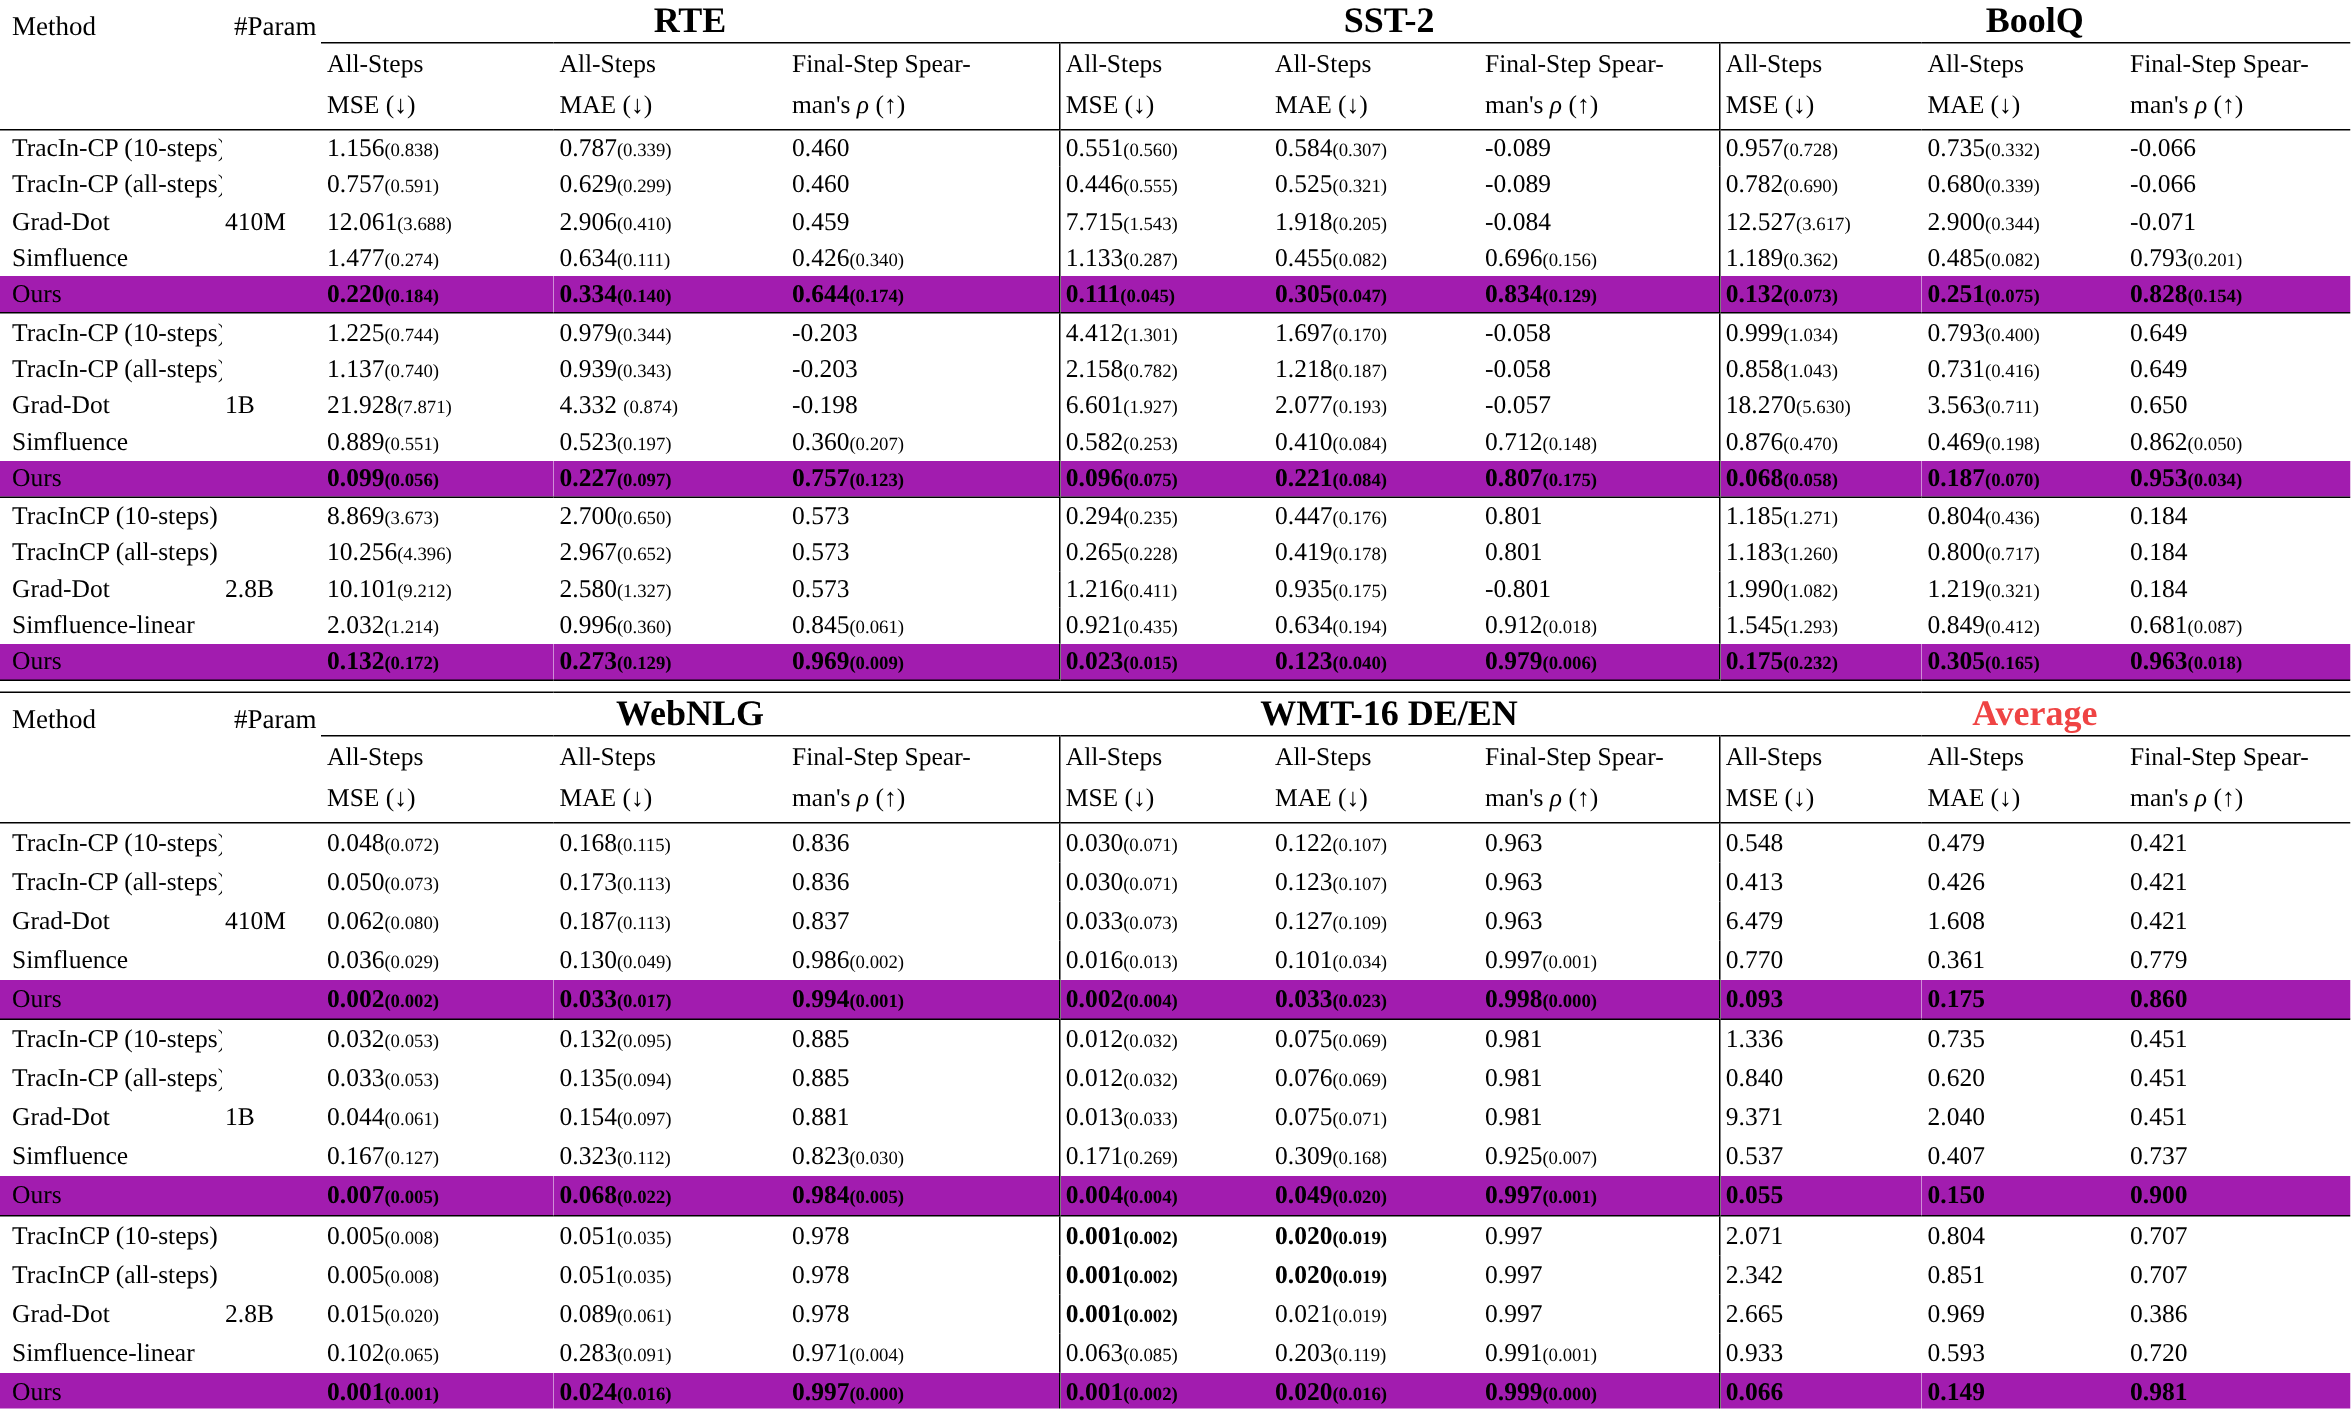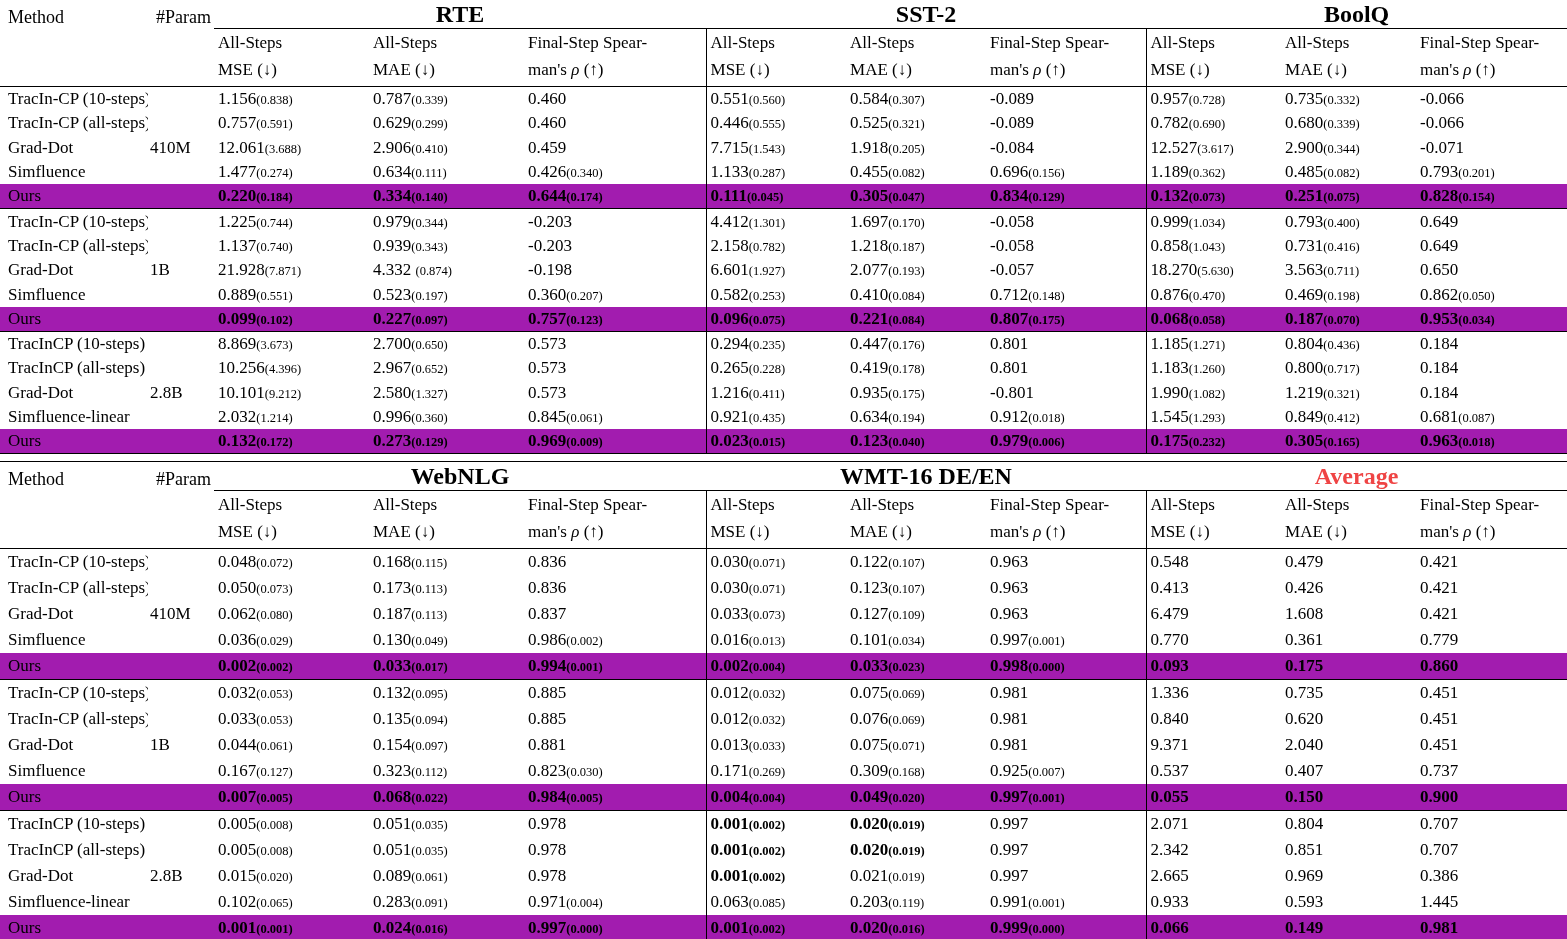--- a/index.html
+++ b/index.html
@@ -213,21 +213,21 @@
           <td class="gs"><span>0.582</span><span class="std">(0.253)</span></td>
           <td><span>0.410</span><span class="std">(0.084)</span></td>
           <td><span>0.712</span><span class="std">(0.148)</span></td>
           <td class="gs"><span>0.876</span><span class="std">(0.470)</span></td>
           <td><span>0.469</span><span class="std">(0.198)</span></td>
           <td><span>0.862</span><span class="std">(0.050)</span></td>
         </tr>
         <tr class="hl ge">
           <td class="method">Ours</td>
           <td class="param"></td>
-          <td><span class="b">0.099</span><span class="std b">(0.102)</span></td>
+          <td><span class="b">0.099</span><span class="std b">(0.056)</span></td>
           <td><span class="b">0.227</span><span class="std b">(0.097)</span></td>
           <td><span class="b">0.757</span><span class="std b">(0.123)</span></td>
           <td class="gs"><span class="b">0.096</span><span class="std b">(0.075)</span></td>
           <td><span class="b">0.221</span><span class="std b">(0.084)</span></td>
           <td><span class="b">0.807</span><span class="std b">(0.175)</span></td>
           <td class="gs"><span class="b">0.068</span><span class="std b">(0.058)</span></td>
           <td><span class="b">0.187</span><span class="std b">(0.070)</span></td>
           <td><span class="b">0.953</span><span class="std b">(0.034)</span></td>
         </tr>
         <tr>
@@ -532,21 +532,21 @@
           <td class="method">Simfluence-linear</td>
           <td class="param"></td>
           <td><span>0.102</span><span class="std">(0.065)</span></td>
           <td><span>0.283</span><span class="std">(0.091)</span></td>
           <td><span>0.971</span><span class="std">(0.004)</span></td>
           <td class="gs"><span>0.063</span><span class="std">(0.085)</span></td>
           <td><span>0.203</span><span class="std">(0.119)</span></td>
           <td><span>0.991</span><span class="std">(0.001)</span></td>
           <td class="gs"><span>0.933</span></td>
           <td><span>0.593</span></td>
-          <td><span>1.445</span></td>
+          <td><span>0.720</span></td>
         </tr>
         <tr class="hl ge">
           <td class="method">Ours</td>
           <td class="param"></td>
           <td><span class="b">0.001</span><span class="std b">(0.001)</span></td>
           <td><span class="b">0.024</span><span class="std b">(0.016)</span></td>
           <td><span class="b">0.997</span><span class="std b">(0.000)</span></td>
           <td class="gs"><span class="b">0.001</span><span class="std b">(0.002)</span></td>
           <td><span class="b">0.020</span><span class="std b">(0.016)</span></td>
           <td><span class="b">0.999</span><span class="std b">(0.000)</span></td>

